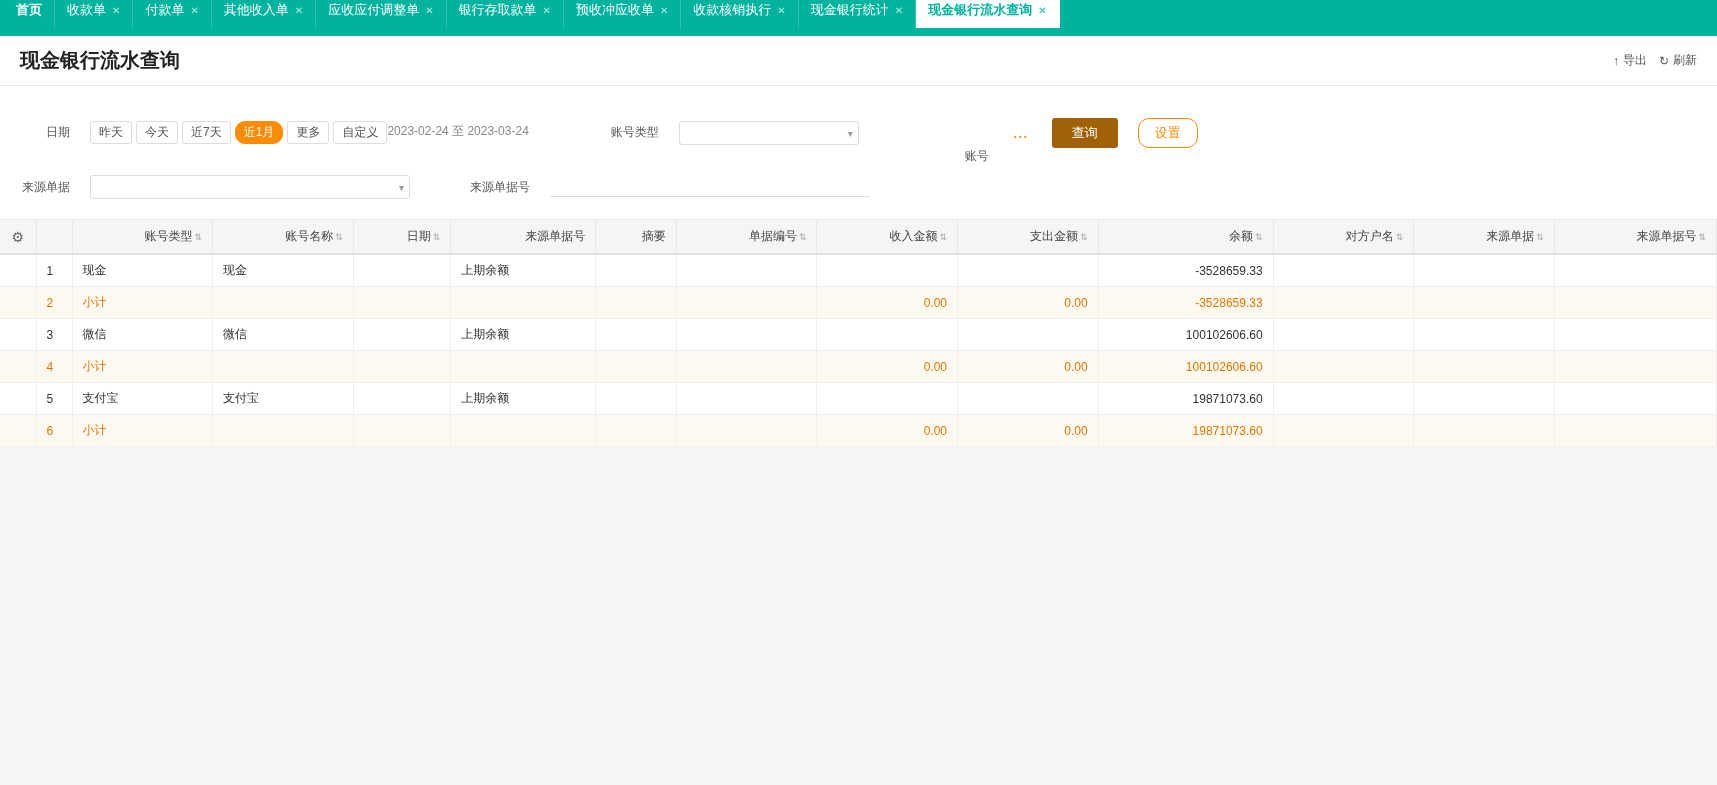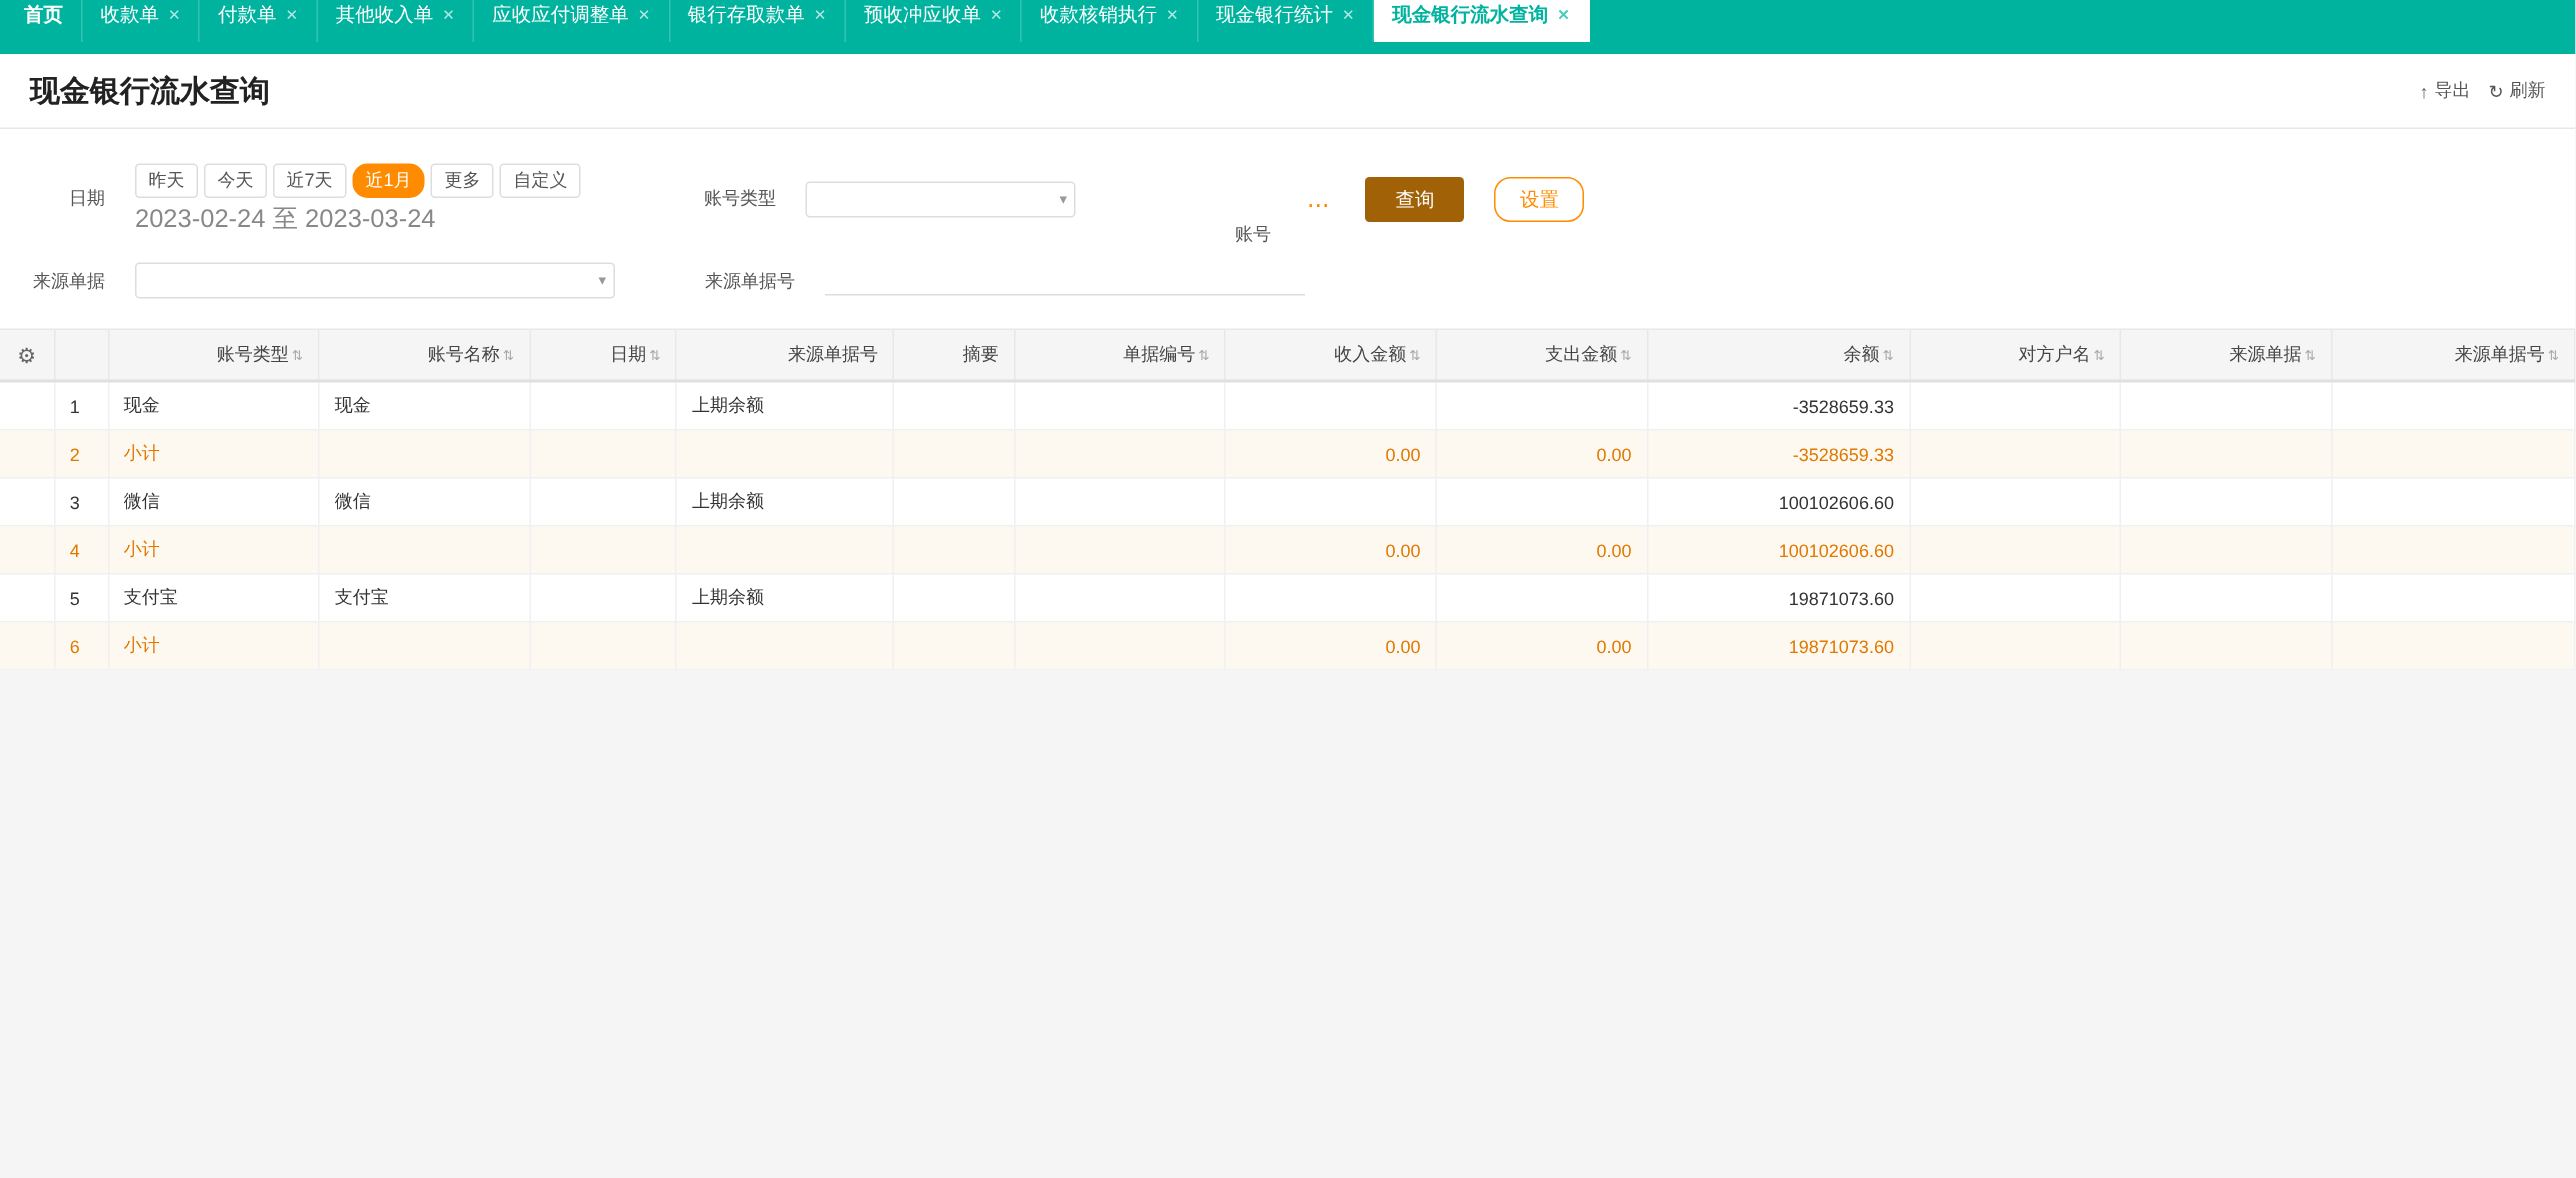--- a/index.html
+++ b/index.html
@@ -99,21 +99,21 @@
       color: #555;
       background: #fff;
     }
     .date-btn.active {
       background: #ff8c00;
       color: #fff;
       border-color: #ff8c00;
       border-radius: 10px;
     }
     .date-range {
-      font-size: 17px;
+      font-size: 12px;
       color: #888;
       margin-top: 2px;
     }
     .filter-select {
       border: 1px solid #ddd;
       border-radius: 3px;
       padding: 4px 24px 4px 8px;
       font-size: 12px;
       color: #333;
       background: #fff;
@@ -253,21 +253,21 @@
       <span>↻</span>
       <span>刷新</span>
     </div>
   </div>
 </div>
 
 <div class="filter-area">
   <div class="filter-row">
 
     <span class="filter-label">日期</span>
-    <div style="display:flex;flex-direction:column;">
+    <div style="display:flex;flex-direction:row;">
       <div class="filter-date-btns" id="date-btns-container">
           <button class="date-btn">昨天</button>
           <button class="date-btn">今天</button>
           <button class="date-btn">近7天</button>
           <button class="date-btn active">近1月</button>
           <button class="date-btn">更多</button>
           <button class="date-btn">自定义</button>
         </div>
       <div class="date-range">2023-02-24 至 2023-03-24</div>
     </div>

